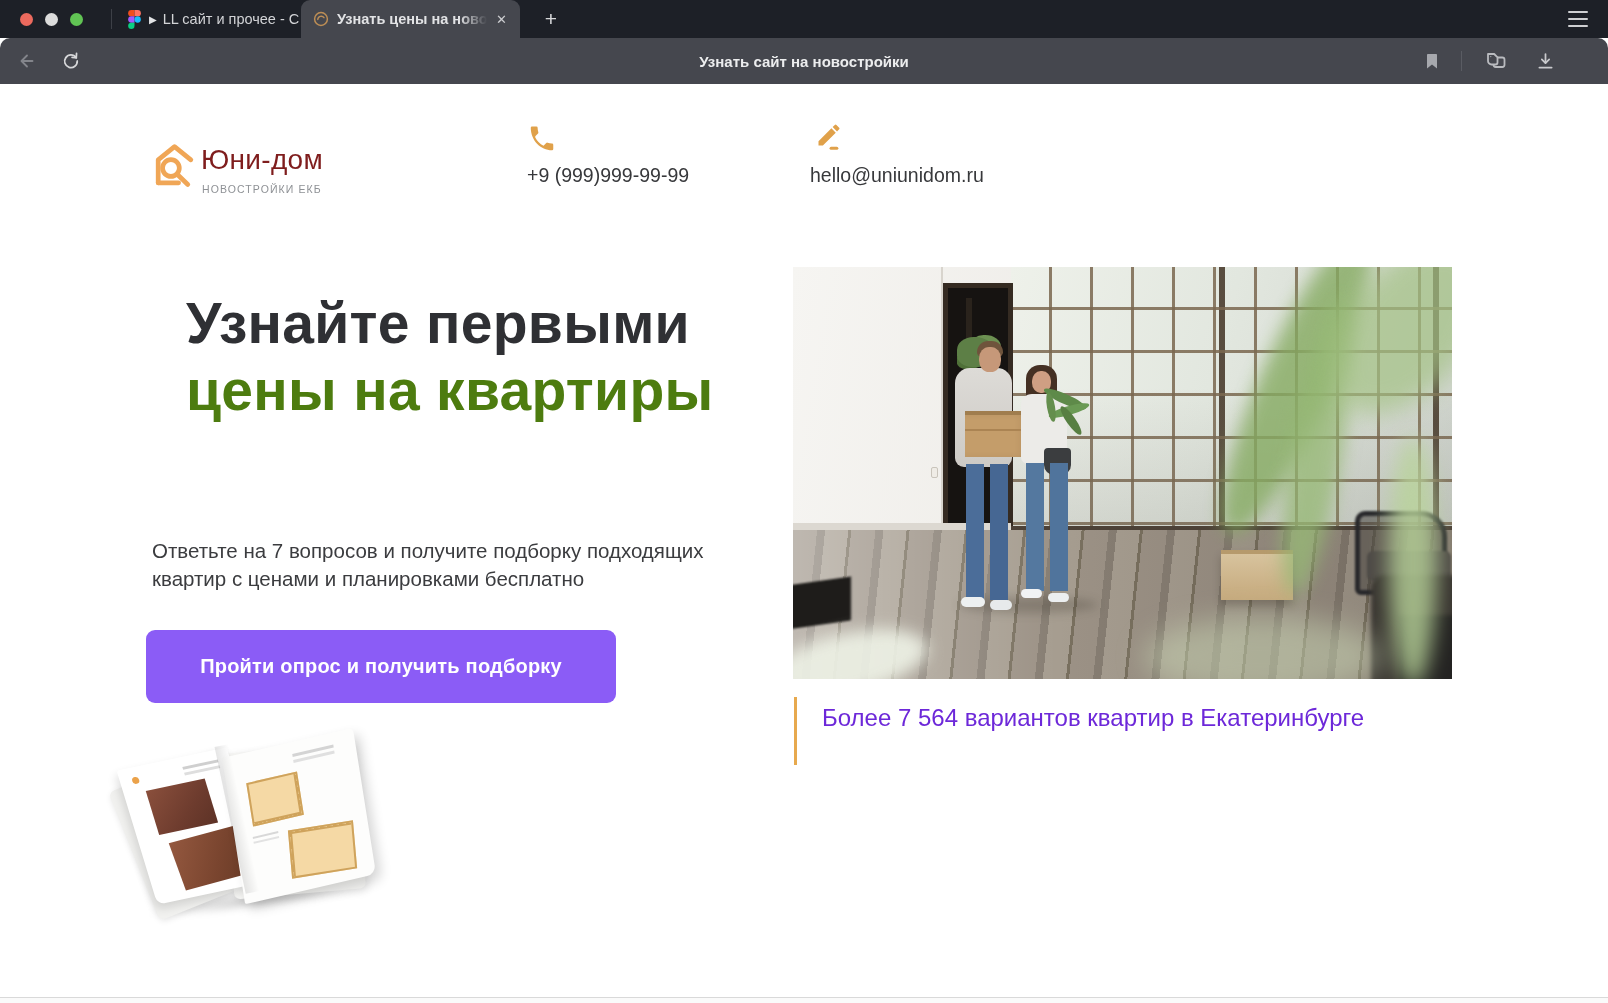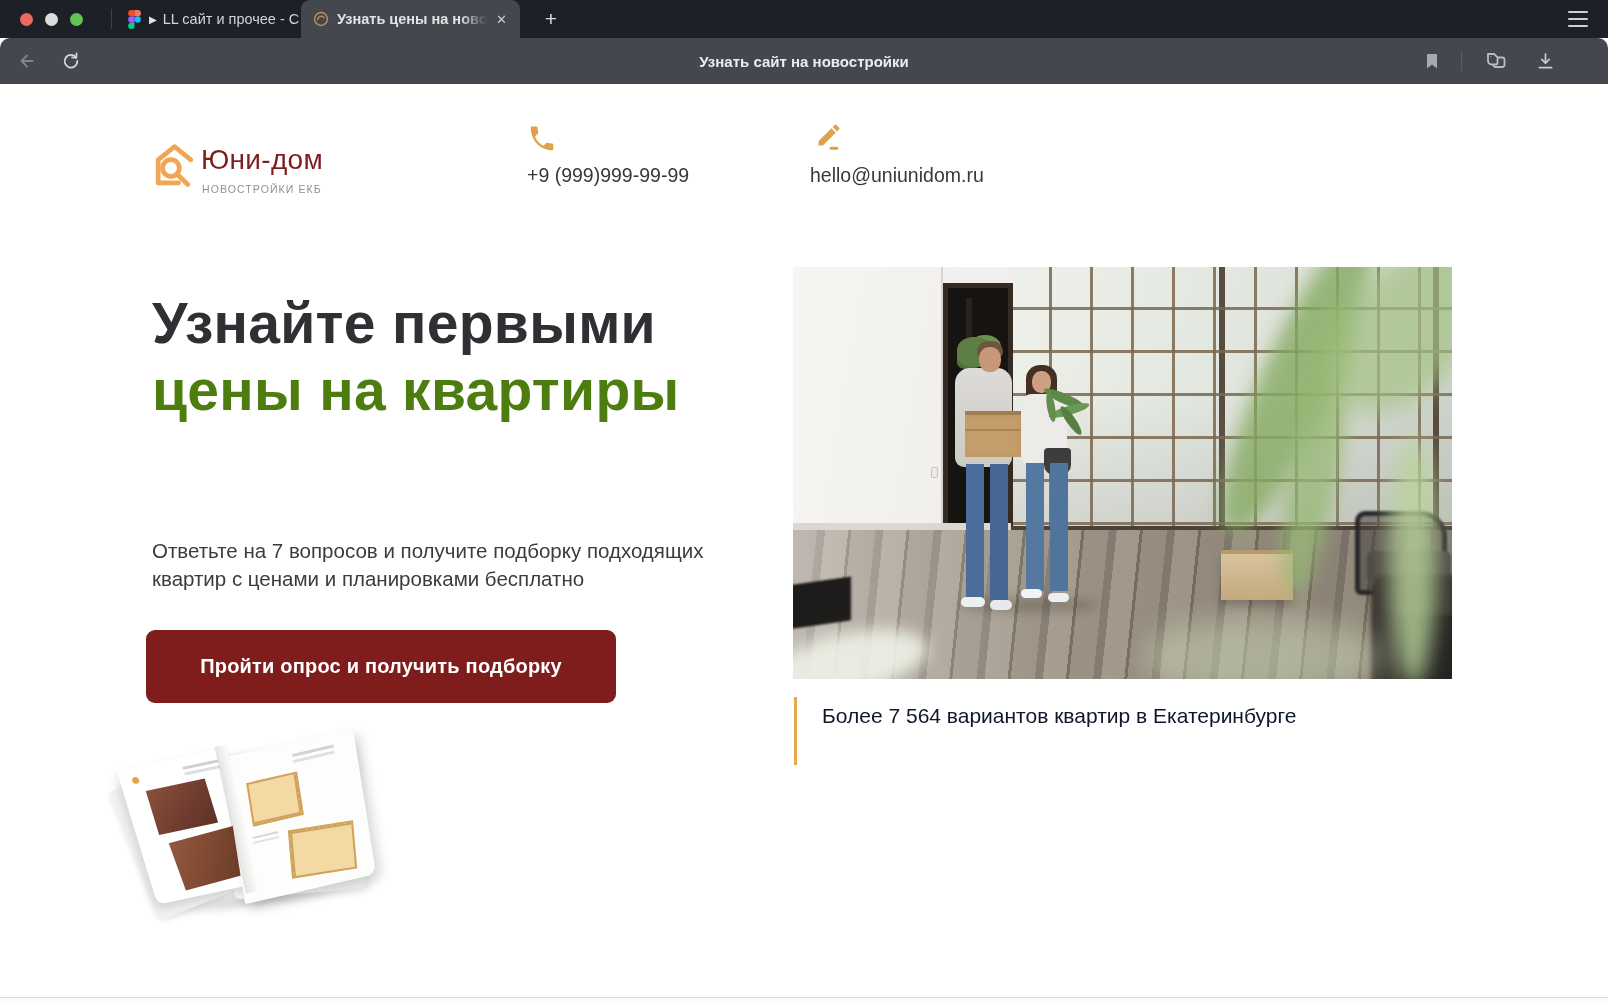--- a/index.html
+++ b/index.html
@@ -45,28 +45,28 @@
   .logo-icon { position:absolute; left:149px; top:57px; }
   .logo-name { position:absolute; left:201px; top:60px; font-size:28px; color:#7f1d1d; letter-spacing:.3px; }
   .logo-tagline { position:absolute; left:202px; top:99px; font-size:10.5px; letter-spacing:1.1px; color:#8e9195; }
   .phone-icon { position:absolute; left:527px; top:40px; }
   .phone-number { position:absolute; left:527px; top:80px; font-size:19.5px; color:#37383b; }
   .email-icon { position:absolute; left:815px; top:40px; }
   .email-text { position:absolute; left:810px; top:80px; font-size:19.5px; color:#37383b; }
 
   
   .hero-title { position:absolute; left:152px; top:206px; font-size:57px; line-height:67px; font-weight:700; color:#2f3034; letter-spacing:.3px; }
-  .hero-title span { display:block; }
+  .hero-title span { display:block;margin-left:34px; }
   .hero-title .accent { color:#4d7c0f; }
   .hero-subtitle { position:absolute; left:152px; top:453px; width:575px; font-size:20.5px; line-height:28px; color:#3b3c3f; }
-  .cta-button { position:absolute; left:146px; top:546px; width:470px; height:73px; background:#7f1d1d; border:none; border-radius:9px; color:#fff; font-family:inherit; font-size:20px; font-weight:700; letter-spacing:.2px; cursor:pointer; display:flex; align-items:center; justify-content:center; }
+  .cta-button { position:absolute; left:146px; top:546px; width:470px; height:73px; background:#8b5cf6; border:none; border-radius:9px; color:#fff; font-family:inherit; font-size:20px; font-weight:700; letter-spacing:.2px; cursor:pointer; display:flex; align-items:center; justify-content:center; }
 
   
   .caption-bar { position:absolute; left:794px; top:613px; width:3px; height:68px; background:#e7a94e; }
-  .caption-text { position:absolute; left:822px; top:620px; font-size:21px; color:#0f172a; }
+  .caption-text { position:absolute; left:822px; top:620px; font-size:24px; color:#6d28d9; }
 
   
   .photo { position:absolute; left:793px; top:183px; width:659px; height:412px; overflow:hidden; background:#eceae5; }
   .photo * { position:absolute; }
   .ph-wall { left:0; top:0; width:100%; height:264px; background:linear-gradient(100deg,#f6f5f2 0%,#efede9 40%,#e3e0da 100%); }
   .ph-corner { left:148px; top:0; width:2px; height:264px; background:#d8d4cd; }
   .ph-outlet { left:138px; top:200px; width:7px; height:11px; background:#efece6; border:1px solid #c9c4bb; border-radius:2px; }
   .ph-screens { left:218px; top:0; width:441px; height:266px;
     background:
       repeating-linear-gradient(to right, transparent 0 38px, rgba(122,103,79,.85) 38px 41px),

